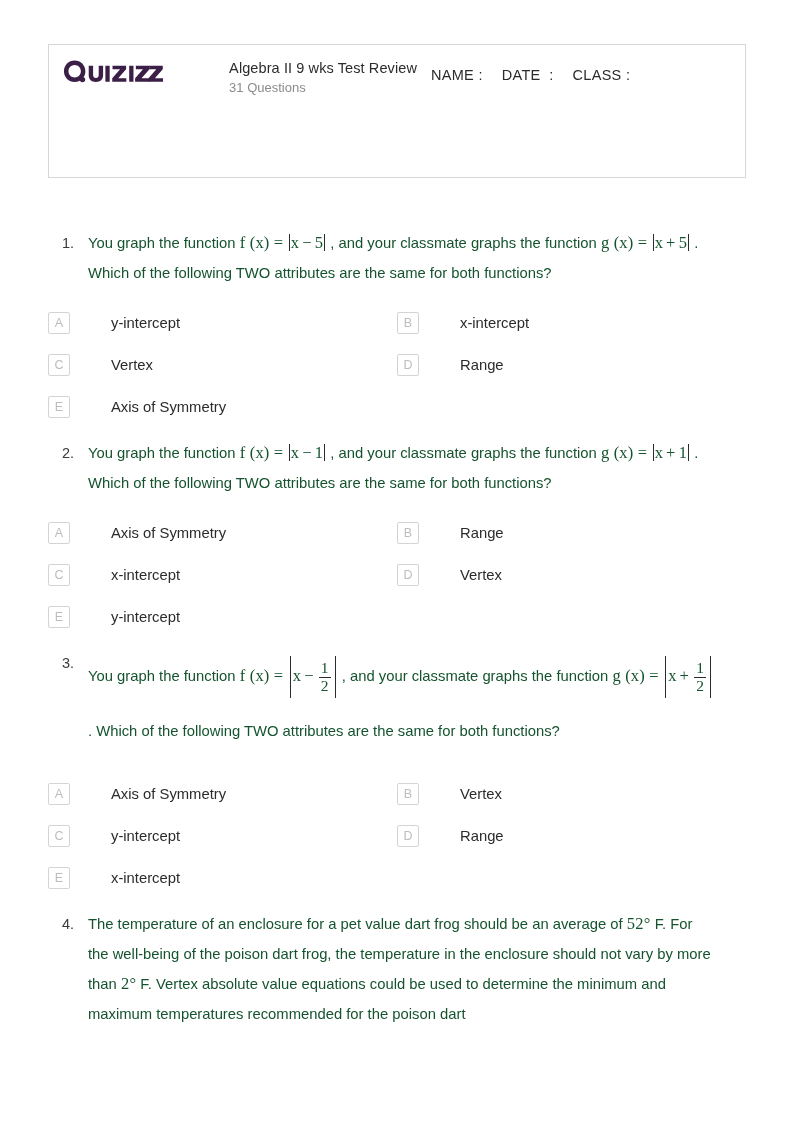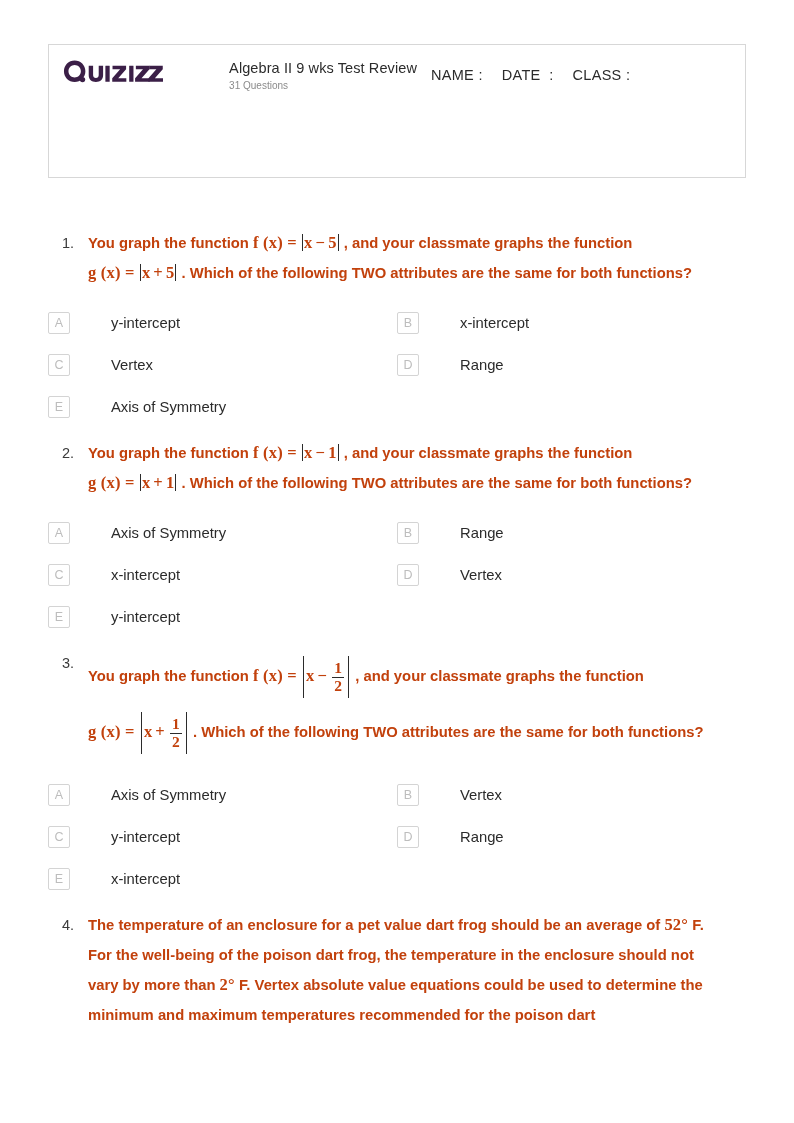--- a/index.html
+++ b/index.html
@@ -47,21 +47,21 @@
     display: block;
     height: 26px;
   }
   .quiz-title {
     font-size: 14.5px;
     color: #2b2b2b;
     line-height: 1.3;
     letter-spacing: 0.1px;
   }
   .quiz-sub {
-    font-size: 10px;
+    font-size: 13px;
     color: #8b8b8b;
     line-height: 1.35;
     margin-top: 1px;
   }
   .header-right {
     flex: 1;
     padding: 16px 12px 14px 14px;
     display: flex;
     flex-direction: row;
     justify-content: flex-start;
@@ -109,23 +109,22 @@
     padding-right: 14px;
     font-size: 14.5px;
     color: #3a3a3a;
     line-height: 30px;
   }
   .q-num.top-align { line-height: 22px; padding-top: 4px; }
   .q-text {
     flex: 1;
     font-size: 14.8px;
     line-height: 30px;
-    color: #c2410c;
+    color: #14532d;
     padding-right: 30px;
-    font-weight: bold;
   }
   .q-text.tall { line-height: 55px; }
 
   
   .mx {
     font-family: "Liberation Serif", "DejaVu Serif", serif;
     font-size: 16.5px;
     white-space: nowrap;
     display: inline-block;
     vertical-align: baseline;

